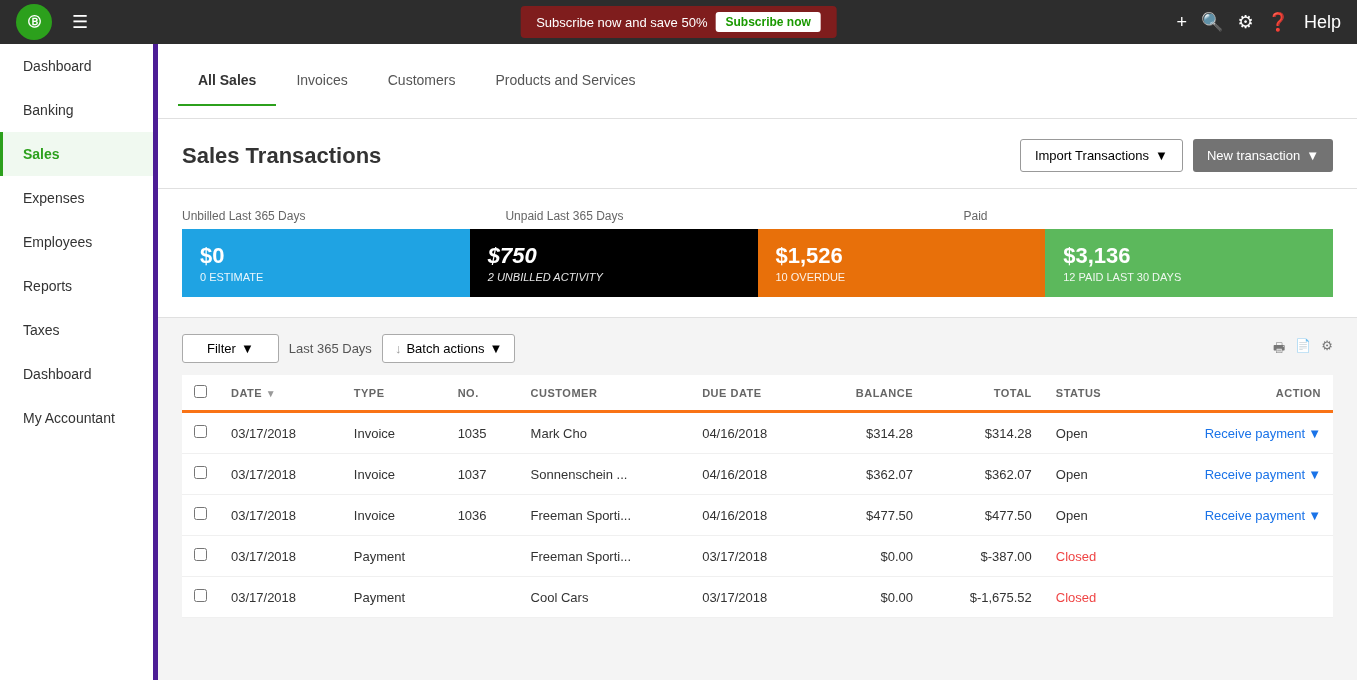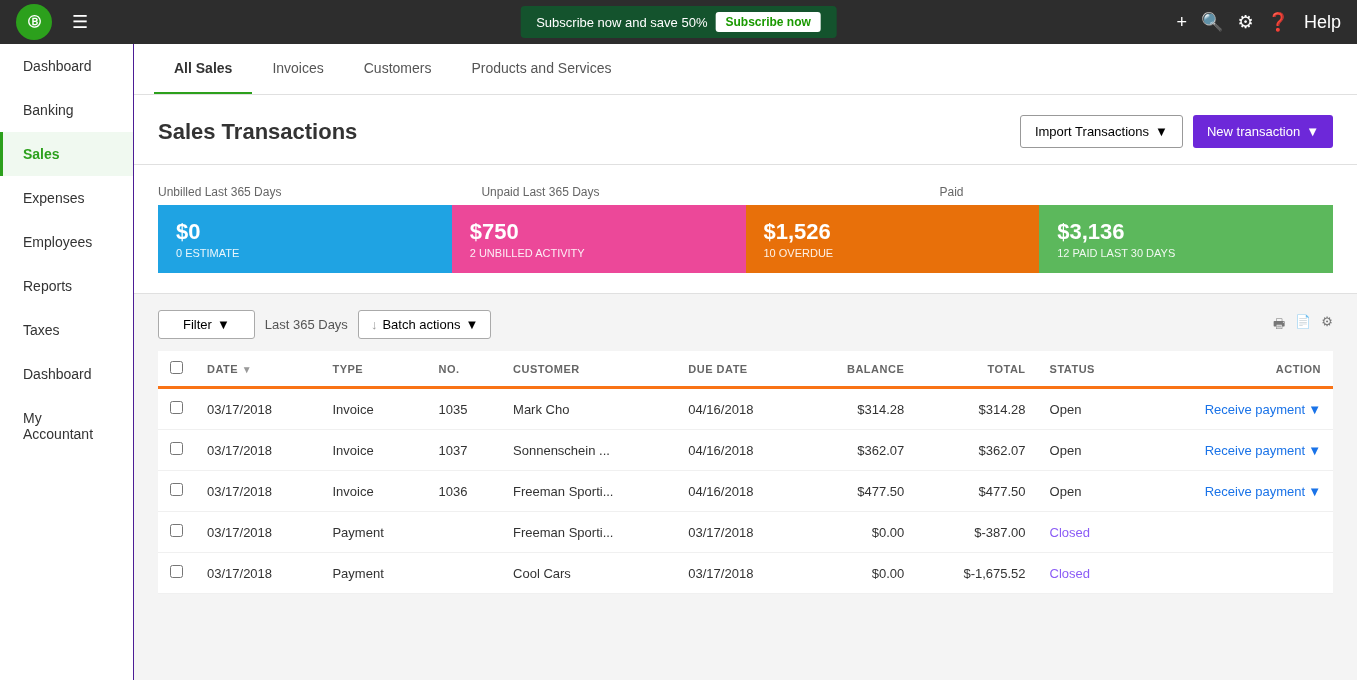--- a/index.html
+++ b/index.html
@@ -15,21 +15,21 @@
       position: relative;
     }
     .logo-area {
       display: flex;
       align-items: center;
       gap: 10px;
     }
     .hamburger { color: white; font-size: 18px; margin-left: 10px; cursor: pointer; }
     .promo-banner {
       position: absolute; left: 50%; transform: translateX(-50%);
-      background: #14532d;
+      background: #7f1d1d;
       color: white;
       font-size: 13px;
       padding: 6px 16px;
       border-radius: 4px;
       display: flex; align-items: center; gap: 8px;
     }
     .promo-subscribe-btn {
       background: white;
       color: #1a9900;
       border: none;
@@ -48,23 +48,23 @@
     }
     .help-btn {
       color: white; font-size: 13px; display: flex; align-items: center; gap: 4px; cursor: pointer;
     }
 
     
     .layout { display: flex; height: calc(100vh - 44px); }
 
     
     .sidebar {
-      width: 134px;
+      width: 158px;
       background: #fff;
-      border-right: 1px solid #4c1d95;
+      border-right: 5px solid #4c1d95;
       flex-shrink: 0;
     }
     .sidebar-item {
       padding: 14px 20px;
       font-size: 14px;
       color: #333;
       cursor: pointer;
       border-left: 3px solid transparent;
     }
     .sidebar-item.active {
@@ -75,21 +75,21 @@
     }
 
     
     .main { flex: 1; background: #f4f4f4; overflow-y: auto; }
 
     
     .sub-tabs {
       background: white;
       border-bottom: 1px solid #e0e0e0;
       display: flex;
-      padding: 0 20px;
+      padding: 12px 20px;
     }
     .sub-tab {
       padding: 16px 20px;
       font-size: 14px;
       color: #555;
       cursor: pointer;
       border-bottom: 2px solid transparent;
     }
     .sub-tab.active {
       color: #333;
@@ -111,42 +111,42 @@
     .btn-import {
       background: white;
       border: 1px solid #999;
       padding: 8px 14px;
       border-radius: 3px;
       cursor: pointer;
       font-size: 13px;
       display: flex; align-items: center; gap: 6px;
     }
     .btn-new-transaction {
-      background: #6d28d9;
+      background: #737373;
       color: white;
       border: none;
       padding: 4px 14px;
       border-radius: 3px;
       cursor: pointer;
       font-size: 13px;
       display: flex; align-items: center; gap: 6px;
     }
 
     
     .stats-area { padding: 20px 24px; background: white; border-bottom: 1px solid #e0e0e0; }
     .stats-cards { display: flex; width: 100%; }
     .stat-card {
       padding: 14px 18px;
       color: white;
       flex: 1;
     }
     .stat-card .amount { font-size: 22px; font-weight: bold; }
     .stat-card .sub { font-size: 11px; text-transform: uppercase; margin-top: 2px; opacity: 0.9; }
     .stat-blue { background: #1fa3e3; }
-    .stat-teal { background: #ec4899; }
+    .stat-teal { background: #000000; font-style: italic; }
     .stat-orange { background: #e8700a; }
     .stat-silver { background: #8b9ab5; }
     .stat-green { background: #5cb85c; }
 
     
     .table-area { padding: 16px 24px; }
     .table-controls {
       display: flex;
       align-items: center;
       gap: 10px;
@@ -181,21 +181,21 @@
       font-weight: bold;
       color: #666;
       text-transform: uppercase;
       padding: 10px 12px;
       letter-spacing: 0.5px;
     }
     th.right { text-align: right; }
     td { padding: 12px 12px; border-bottom: 1px solid #f0f0f0; font-size: 13px; color: #333; }
     td.right { text-align: right; }
     .status-open { color: #333; }
-    .status-closed { color: #8b5cf6; }
+    .status-closed { color: #ef4444; }
     .action-link { color: #1a73e8; cursor: pointer; font-size: 13px; display: flex; align-items: center; gap: 3px; justify-content: flex-end; }
     .sort-icon { font-size: 10px; color: #999; }
 
     .checkbox-cell { width: 30px; }
     input[type="checkbox"] { cursor: pointer; }
 
     .qb-logo {
       width: 36px; height: 36px;
       background: #2ca01c;
       border-radius: 50%;

